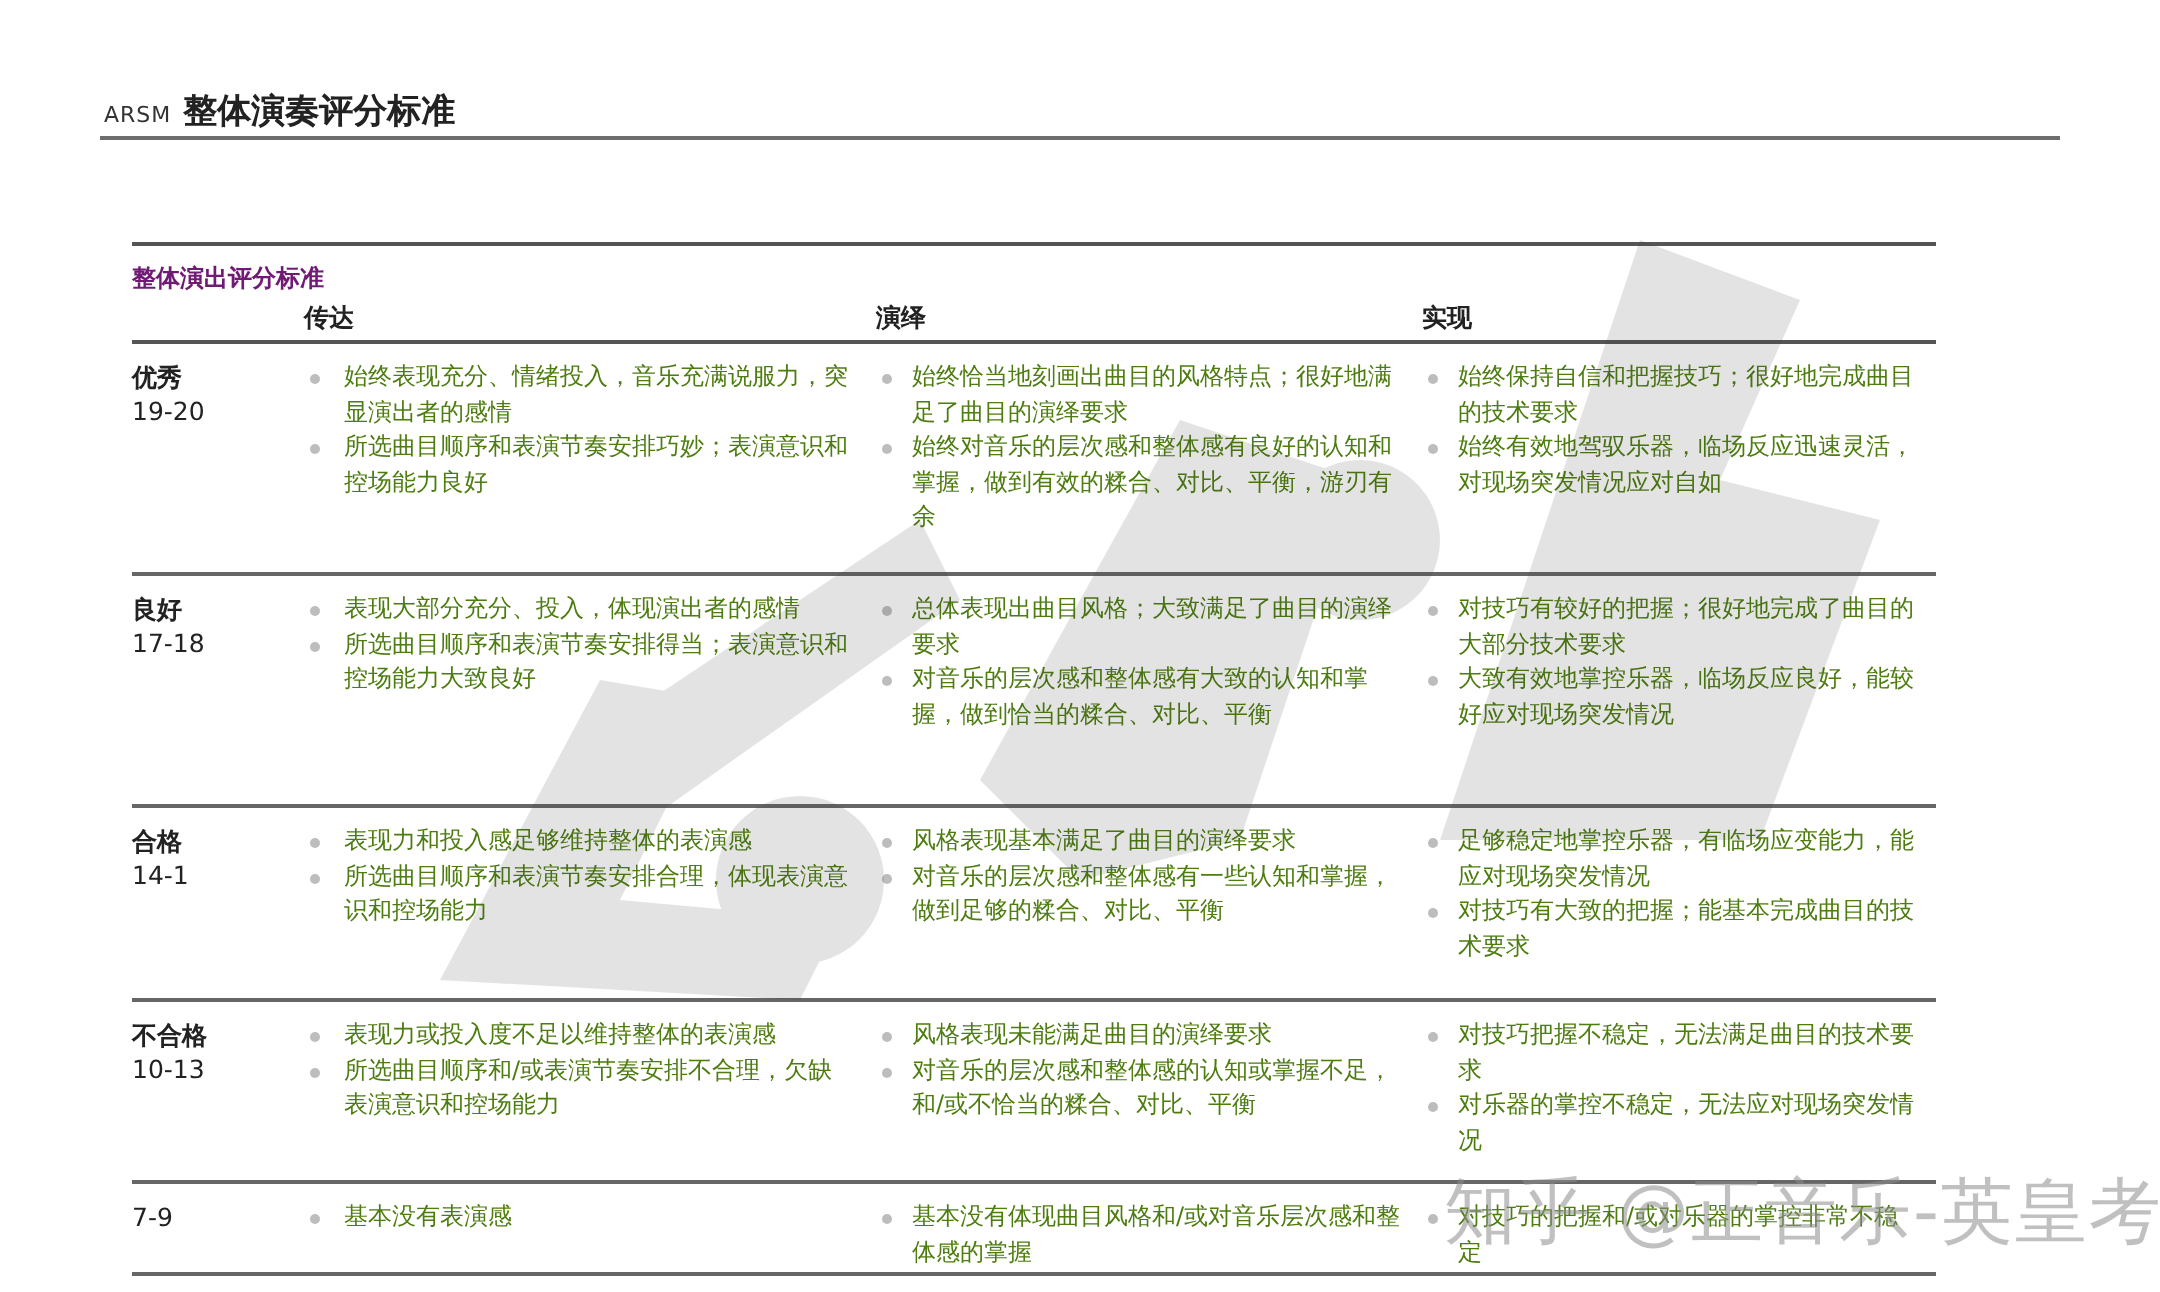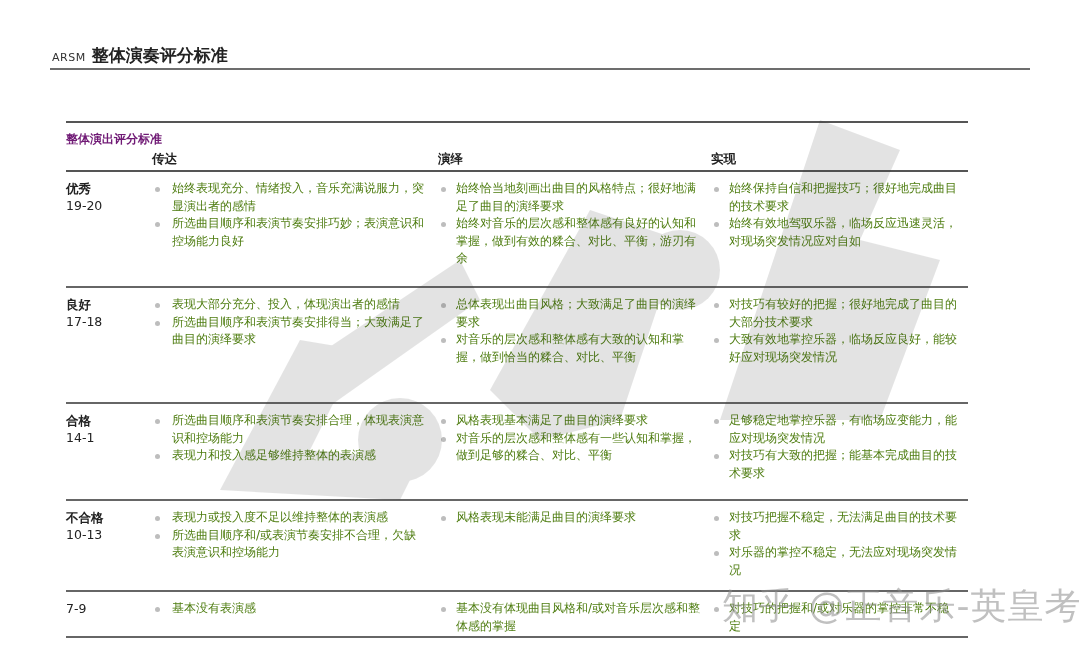--- a/index.html
+++ b/index.html
@@ -101,40 +101,40 @@
       </div>
     </div>
 
     <div class="row" style="height:116px">
       <div class="c0 grade">
         <span class="grade-name">良好</span>
         <span class="grade-range">17-18</span>
       </div>
       <div class="c1 cell">
         <div class="bullet">表现大部分充分、投入，体现演出者的感情</div>
-        <div class="bullet">所选曲目顺序和表演节奏安排得当；大致满足了曲目的演绎要求</div>
+        <div class="bullet">所选曲目顺序和表演节奏安排得当；表演意识和控场能力大致良好</div>
       </div>
       <div class="c2 cell">
         <div class="bullet">总体表现出曲目风格；大致满足了曲目的演绎要求</div>
         <div class="bullet">对音乐的层次感和整体感有大致的认知和掌握，做到恰当的糅合、对比、平衡</div>
       </div>
       <div class="c3 cell">
         <div class="bullet">对技巧有较好的把握；很好地完成了曲目的大部分技术要求</div>
         <div class="bullet">大致有效地掌控乐器，临场反应良好，能较好应对现场突发情况</div>
       </div>
     </div>
 
     <div class="row" style="height:97px">
       <div class="c0 grade">
         <span class="grade-name">合格</span>
         <span class="grade-range">14-1</span>
       </div>
       <div class="c1 cell">
+        <div class="bullet">表现力和投入感足够维持整体的表演感</div>
         <div class="bullet">所选曲目顺序和表演节奏安排合理，体现表演意识和控场能力</div>
-        <div class="bullet">表现力和投入感足够维持整体的表演感</div>
       </div>
       <div class="c2 cell">
         <div class="bullet">风格表现基本满足了曲目的演绎要求</div>
         <div class="bullet">对音乐的层次感和整体感有一些认知和掌握，做到足够的糅合、对比、平衡</div>
       </div>
       <div class="c3 cell">
         <div class="bullet">足够稳定地掌控乐器，有临场应变能力，能应对现场突发情况</div>
         <div class="bullet">对技巧有大致的把握；能基本完成曲目的技术要求</div>
       </div>
     </div>
@@ -143,20 +143,21 @@
       <div class="c0 grade">
         <span class="grade-name">不合格</span>
         <span class="grade-range">10-13</span>
       </div>
       <div class="c1 cell">
         <div class="bullet">表现力或投入度不足以维持整体的表演感</div>
         <div class="bullet">所选曲目顺序和/或表演节奏安排不合理，欠缺表演意识和控场能力</div>
       </div>
       <div class="c2 cell">
         <div class="bullet">风格表现未能满足曲目的演绎要求</div>
+        <div class="bullet">对音乐的层次感和整体感的认知或掌握不足，和/或不恰当的糅合、对比、平衡</div>
       </div>
       <div class="c3 cell">
         <div class="bullet">对技巧把握不稳定，无法满足曲目的技术要求</div>
         <div class="bullet">对乐器的掌控不稳定，无法应对现场突发情况</div>
       </div>
     </div>
 
     <div class="row" style="height:46px">
       <div class="c0 grade">
         <span class="grade-range">7-9</span>

